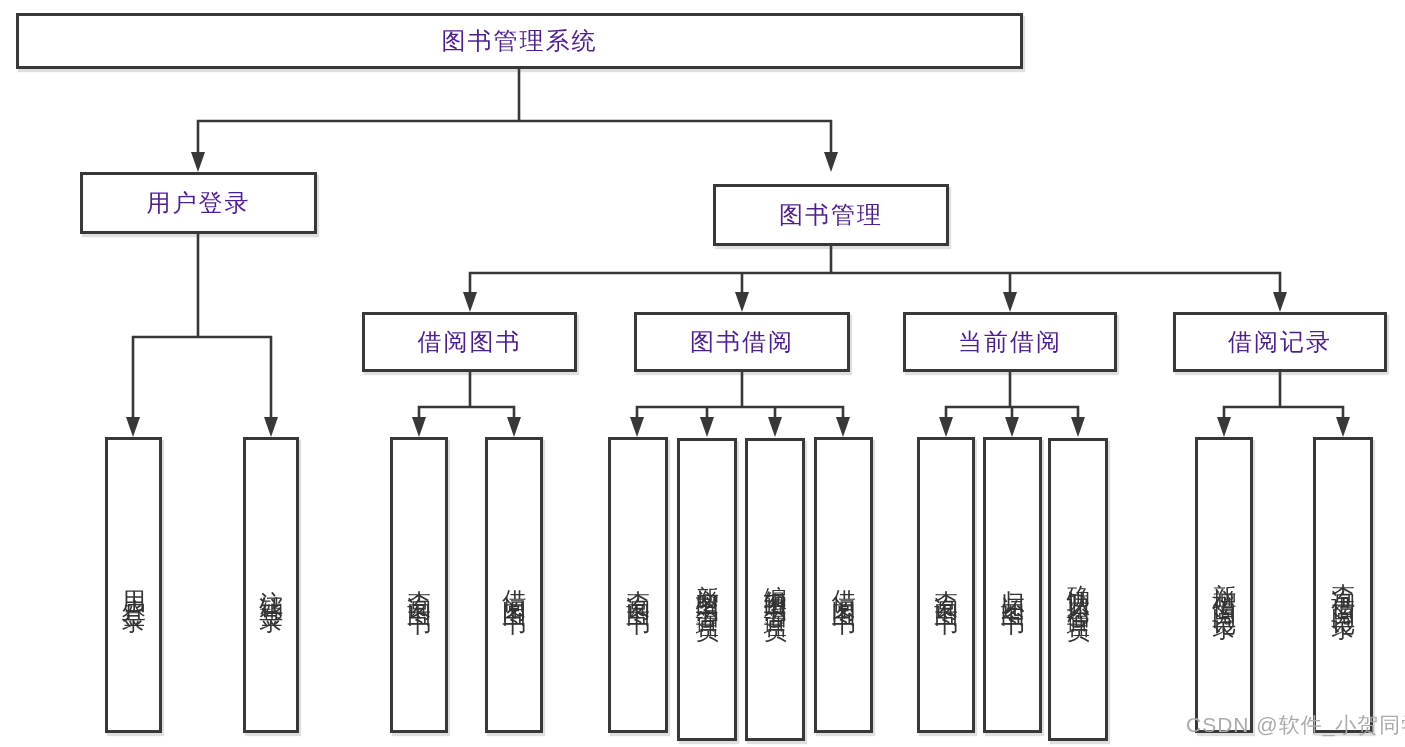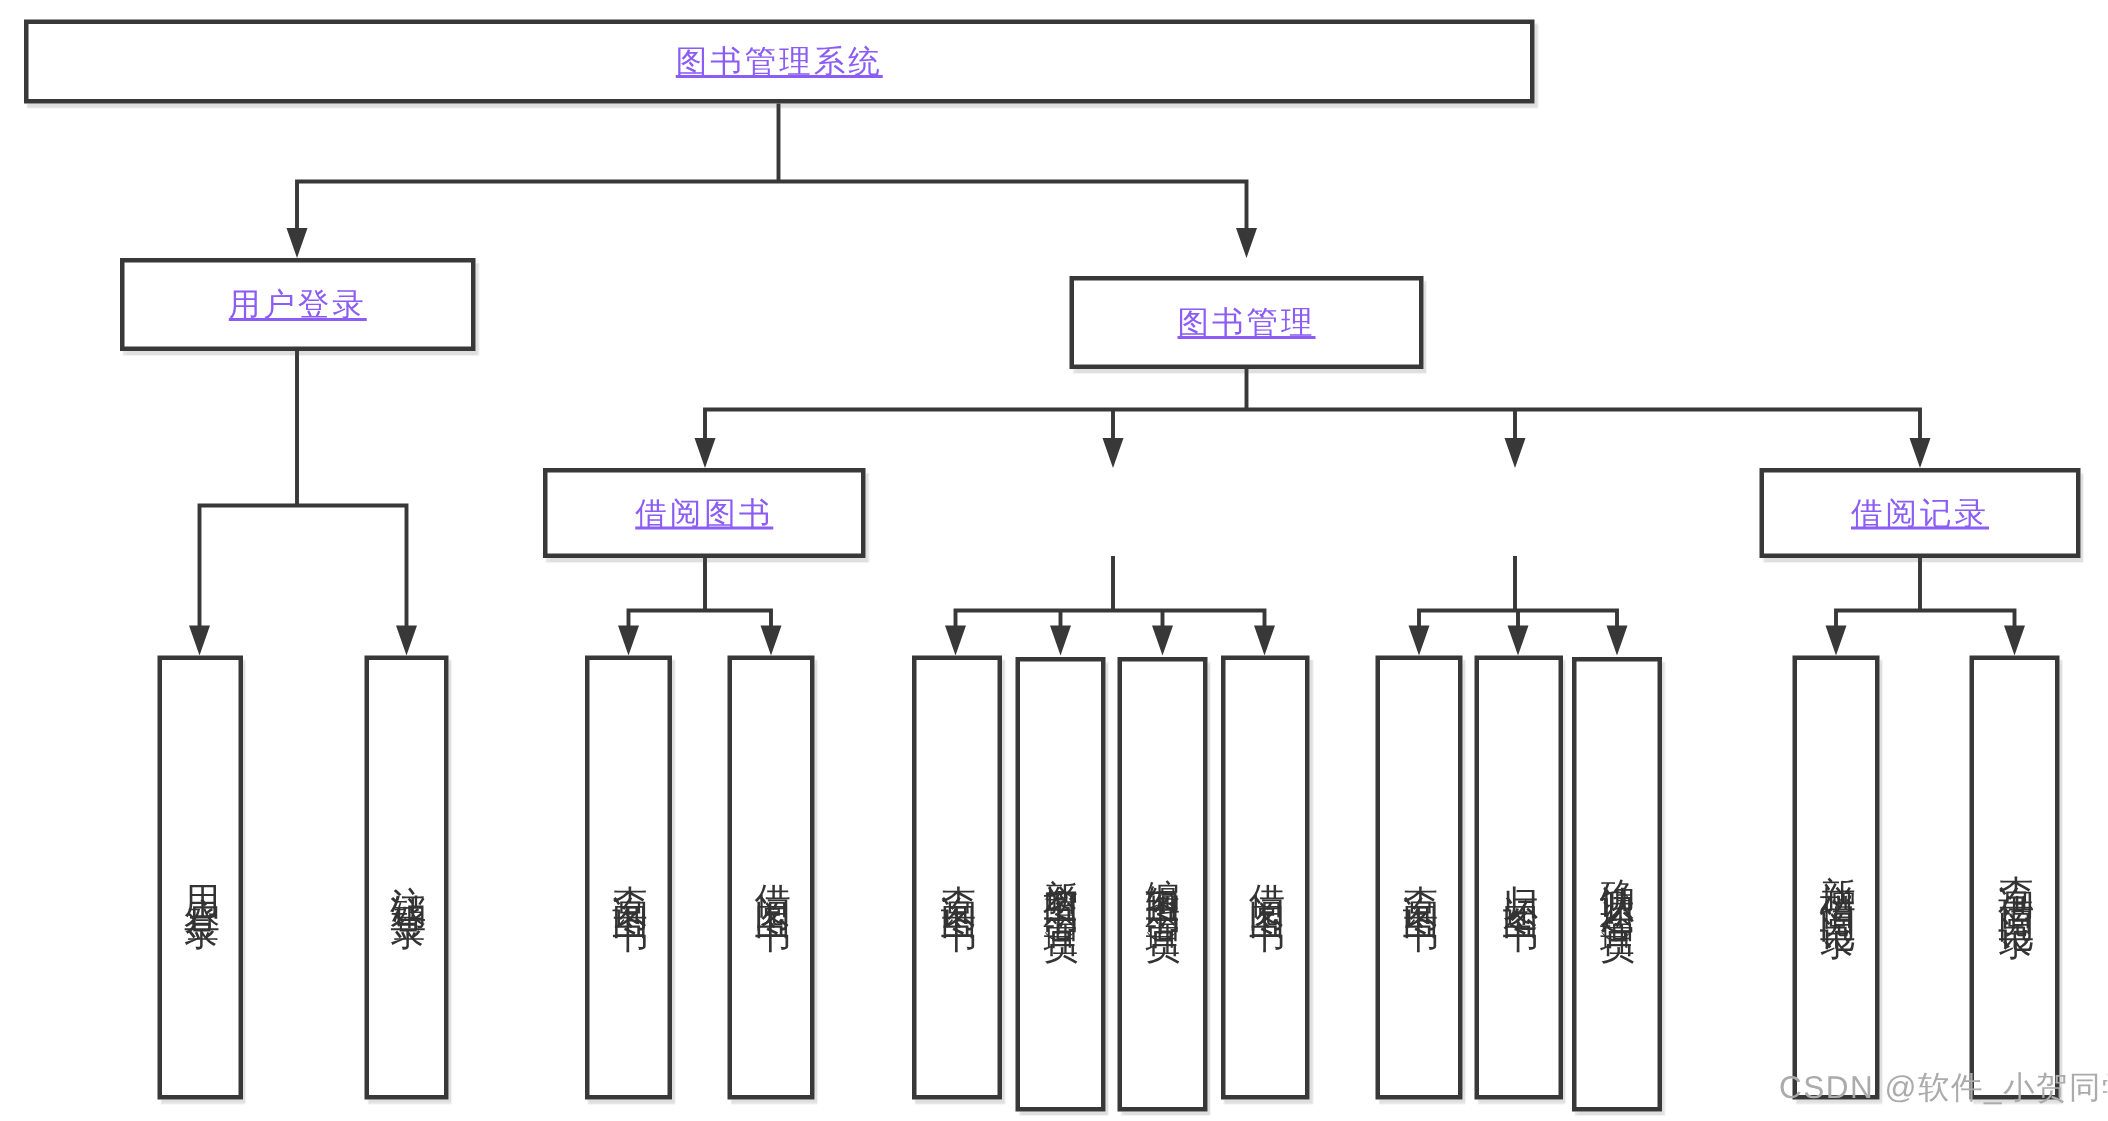--- a/index.html
+++ b/index.html
@@ -9,21 +9,21 @@
   }
   svg.connectors{position:absolute;left:0;top:0;width:1405px;height:747px;z-index:1;}
   svg.connectors path.cl{fill:none;stroke:var(--line,#383838);stroke-width:2.6;stroke-linecap:square;}
   svg.connectors path.ah{fill:var(--line,#383838);stroke:none;}
   .box{
     position:absolute;box-sizing:border-box;background:#ffffff;
     border:3px solid var(--line,#383838);z-index:2;
     display:flex;align-items:center;justify-content:center;
     box-shadow:2px 3px 1px rgba(80,80,80,0.18);
   }
-  .hlabel{font-size:21px;color:#8b5cf6;letter-spacing:2px;white-space:nowrap;text-decoration:underline;}
+  .hlabel{font-size:24px;color:#4c1d95;letter-spacing:2px;white-space:nowrap;}
   .vlabel{
     writing-mode:vertical-rl;text-orientation:mixed;
     font-size:24px;letter-spacing:7px;color:#333333;line-height:1.1;white-space:nowrap;
   }
   .long .vlabel{font-size:23px;letter-spacing:5px;}
   #watermark{
     position:absolute;left:1186px;top:711px;z-index:3;
     font-size:21px;letter-spacing:1px;color:var(--wm,#ababab);white-space:nowrap;
   }
 </style>
@@ -63,20 +63,26 @@
   <div class="box" style="left:80px;top:172px;width:237px;height:62px">
     <span class="hlabel">用户登录</span>
   </div>
   <div class="box" style="left:713px;top:184px;width:236px;height:62px">
     <span class="hlabel">图书管理</span>
   </div>
 
   <div class="box" style="left:362px;top:312px;width:215px;height:60px">
     <span class="hlabel">借阅图书</span>
   </div>
+  <div class="box" style="left:634px;top:312px;width:216px;height:60px">
+    <span class="hlabel">图书借阅</span>
+  </div>
+  <div class="box" style="left:903px;top:312px;width:214px;height:60px">
+    <span class="hlabel">当前借阅</span>
+  </div>
   <div class="box" style="left:1173px;top:312px;width:214px;height:60px">
     <span class="hlabel">借阅记录</span>
   </div>
 
   <div class="box" style="left:105px;top:437px;width:57px;height:296px">
     <span class="vlabel">用户登录</span>
   </div>
   <div class="box" style="left:243px;top:437px;width:56px;height:296px">
     <span class="vlabel">注销登录</span>
   </div>

